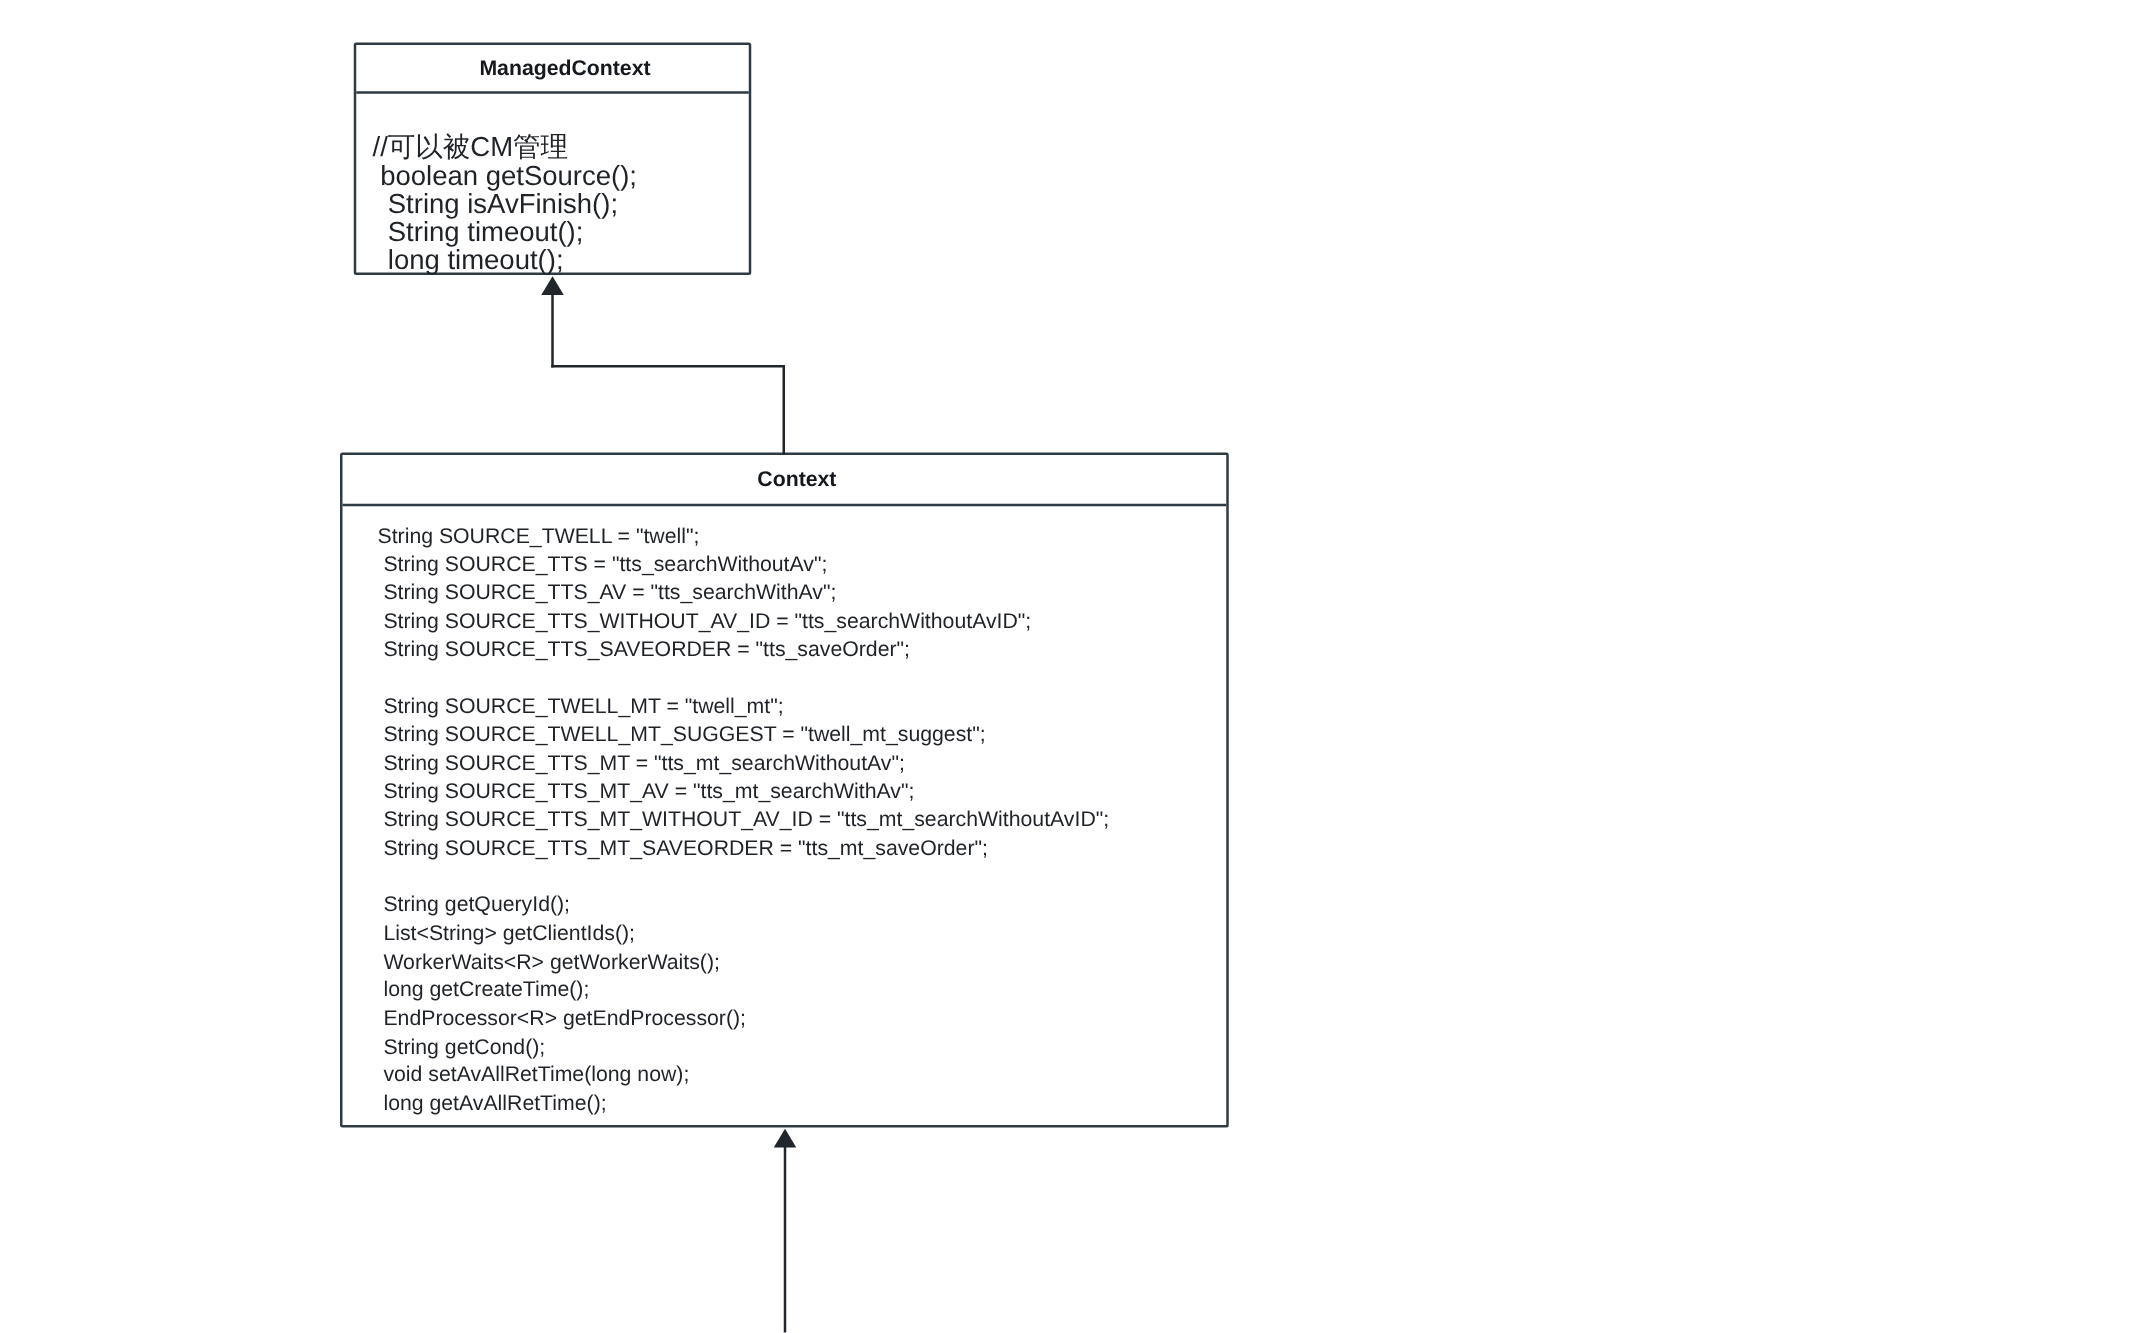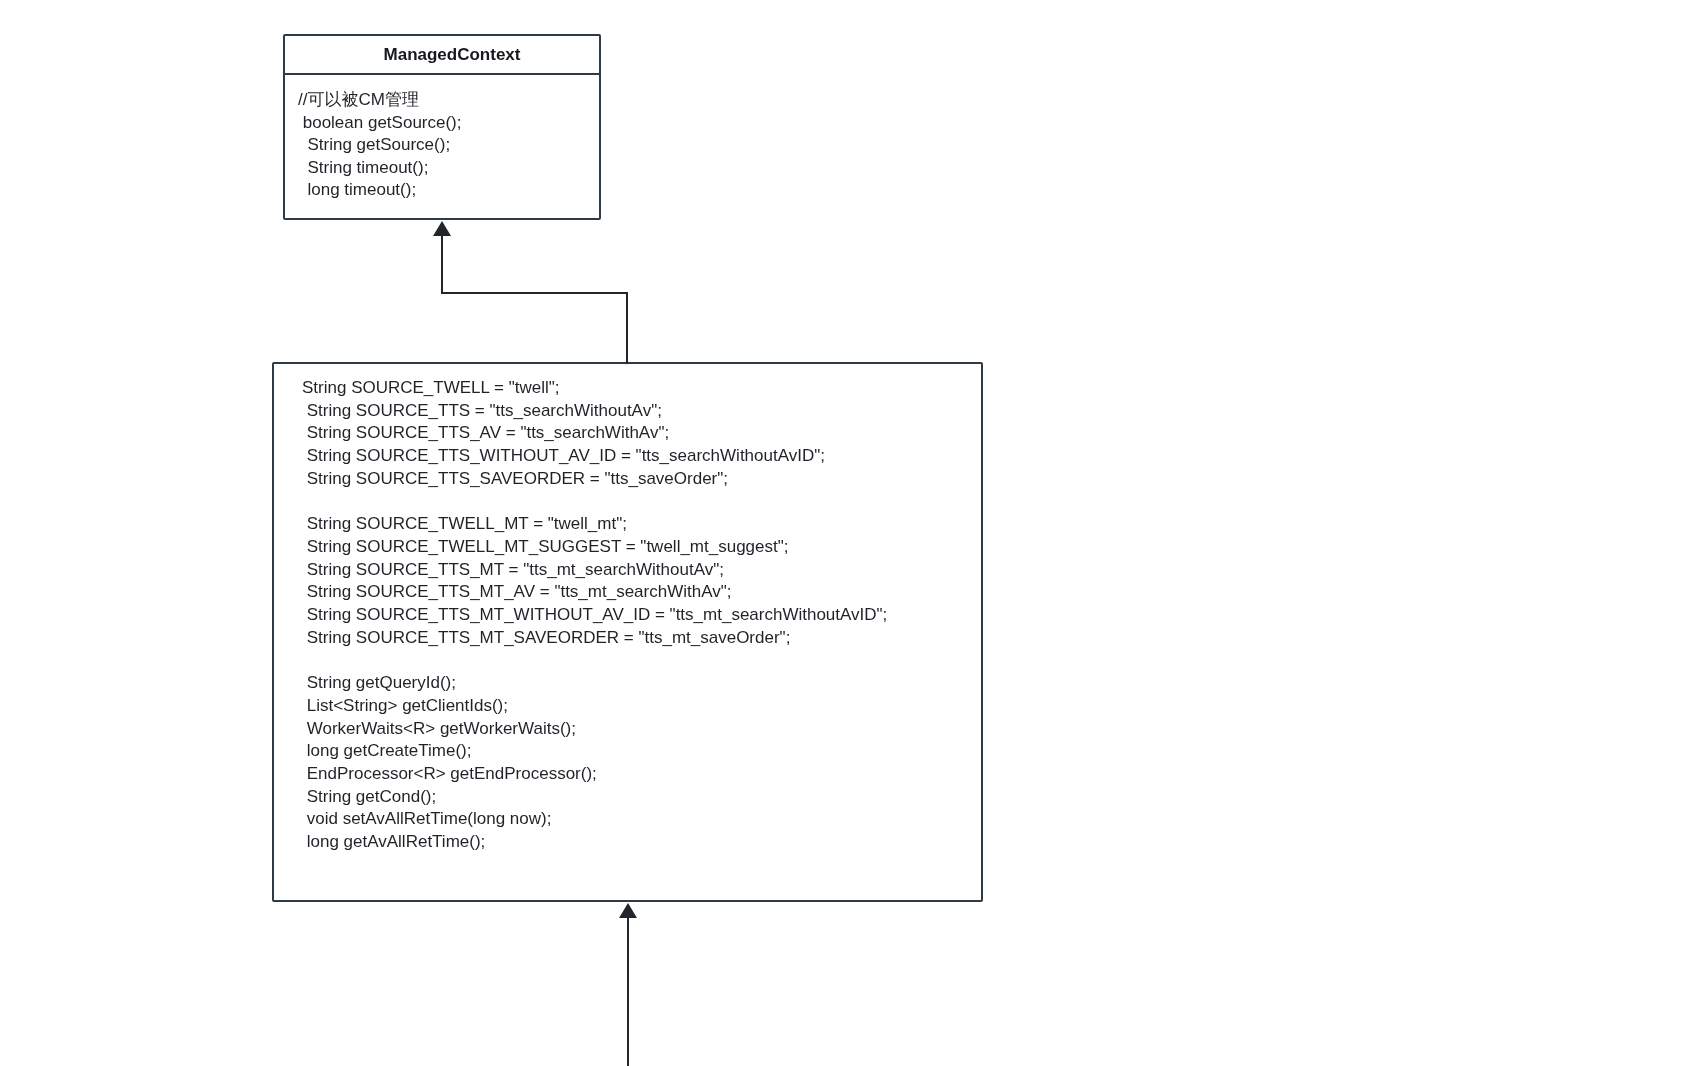--- a/index.html
+++ b/index.html
@@ -56,22 +56,23 @@
     width: 318px;
     height: 186px;
   }
   #managed-context .uml-header {
     height: 39px;
     line-height: 38px;
     font-size: 17px;
   }
   #managed-context .uml-body {
     padding: 14px 0 0 13px;
-    font-size: 17px;
+    font-size: 22px;
     line-height: 22.5px;
+    margin-top: 18px;
   }
 
   
   #context-class {
     left: 272px;
     top: 362px;
     width: 711px;
     height: 540px;
   }
   #context-class .uml-header {
@@ -112,24 +113,25 @@
   #edge-ctx-arrow { left: 619px; top: 903px; }
   #edge-ctx-seg1 { left: 627px; top: 916px; height: 150px; }
 </style>
 </head>
 <body>
 
 <div class="canvas">
 
   <div class="uml-class" id="managed-context">
     <div class="uml-header">ManagedContext</div>
-    <div class="uml-body" id="managed-context-body"><div class="uml-line">//可以被CM管理</div><div class="uml-line"> boolean getSource();</div><div class="uml-line">  String getSource();</div><div class="uml-line">  String timeout();</div><div class="uml-line">  long timeout();</div></div>
+    <div class="uml-body" id="managed-context-body"><div class="uml-line">//可以被CM管理</div><div class="uml-line"> boolean getSource();</div><div class="uml-line">  String isAvFinish();</div><div class="uml-line">  String timeout();</div><div class="uml-line">  long timeout();</div></div>
   </div>
 
   <div class="uml-class" id="context-class">
+    <div class="uml-header">Context</div>
     <div class="uml-body" id="context-body"><div class="uml-line">String SOURCE_TWELL = "twell";</div><div class="uml-line"> String SOURCE_TTS = "tts_searchWithoutAv";</div><div class="uml-line"> String SOURCE_TTS_AV = "tts_searchWithAv";</div><div class="uml-line"> String SOURCE_TTS_WITHOUT_AV_ID = "tts_searchWithoutAvID";</div><div class="uml-line"> String SOURCE_TTS_SAVEORDER = "tts_saveOrder";</div><div class="uml-line blank"> </div><div class="uml-line"> String SOURCE_TWELL_MT = "twell_mt";</div><div class="uml-line"> String SOURCE_TWELL_MT_SUGGEST = "twell_mt_suggest";</div><div class="uml-line"> String SOURCE_TTS_MT = "tts_mt_searchWithoutAv";</div><div class="uml-line"> String SOURCE_TTS_MT_AV = "tts_mt_searchWithAv";</div><div class="uml-line"> String SOURCE_TTS_MT_WITHOUT_AV_ID = "tts_mt_searchWithoutAvID";</div><div class="uml-line"> String SOURCE_TTS_MT_SAVEORDER = "tts_mt_saveOrder";</div><div class="uml-line blank"> </div><div class="uml-line"> String getQueryId();</div><div class="uml-line"> List&lt;String&gt; getClientIds();</div><div class="uml-line"> WorkerWaits&lt;R&gt; getWorkerWaits();</div><div class="uml-line"> long getCreateTime();</div><div class="uml-line"> EndProcessor&lt;R&gt; getEndProcessor();</div><div class="uml-line"> String getCond();</div><div class="uml-line"> void setAvAllRetTime(long now);</div><div class="uml-line"> long getAvAllRetTime();</div></div>
   </div>
 
   <div class="arrow-up" id="edge-mc-arrow"></div>
   <div class="edge edge-v" id="edge-mc-seg1"></div>
   <div class="edge edge-h" id="edge-mc-seg2"></div>
   <div class="edge edge-v" id="edge-mc-seg3"></div>
 
   <div class="arrow-up" id="edge-ctx-arrow"></div>
   <div class="edge edge-v" id="edge-ctx-seg1"></div>

